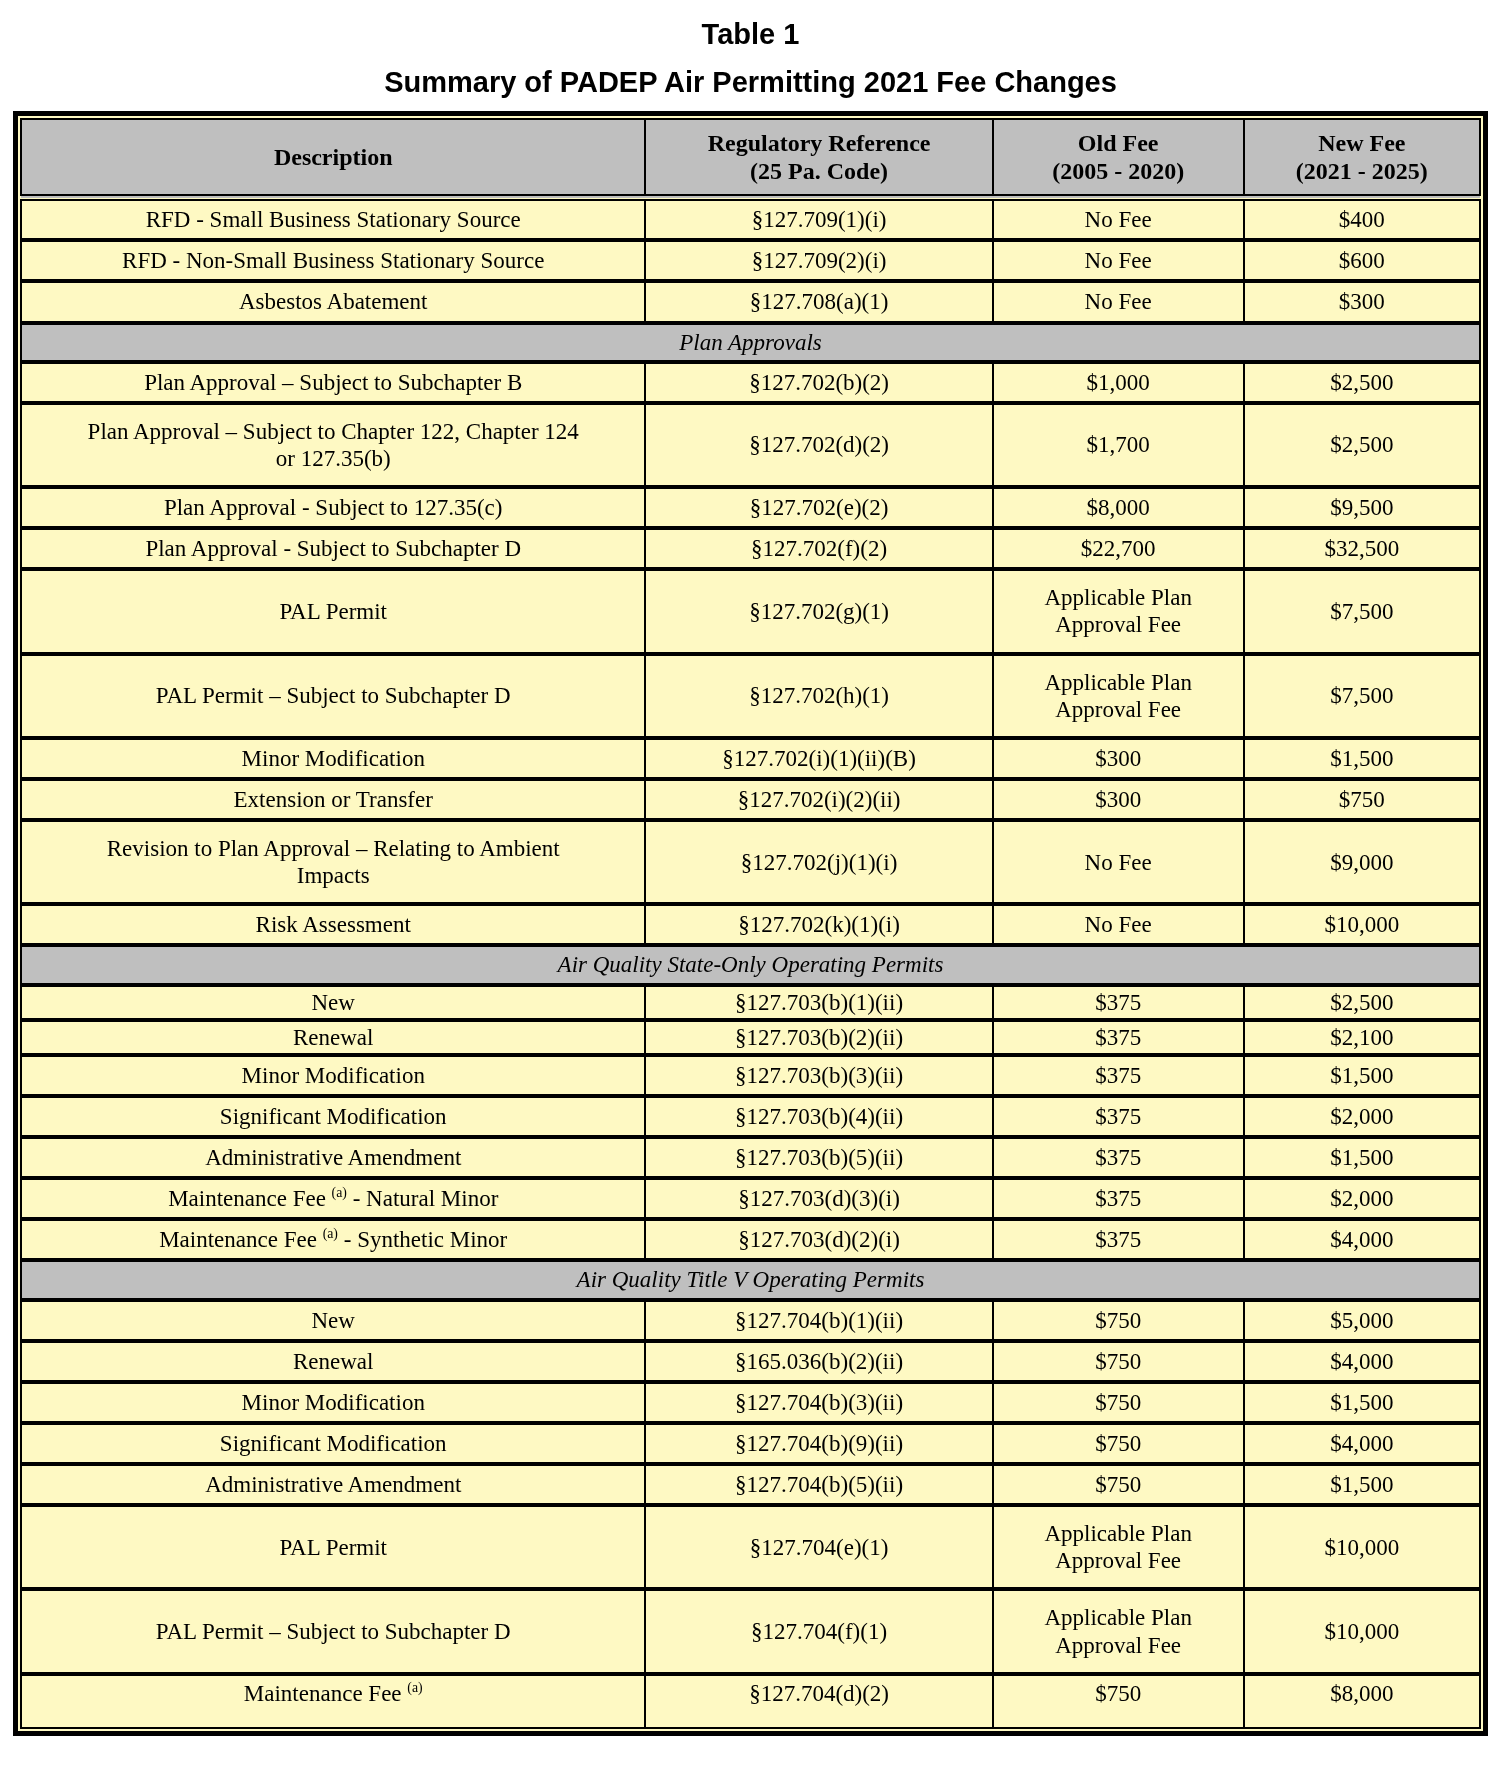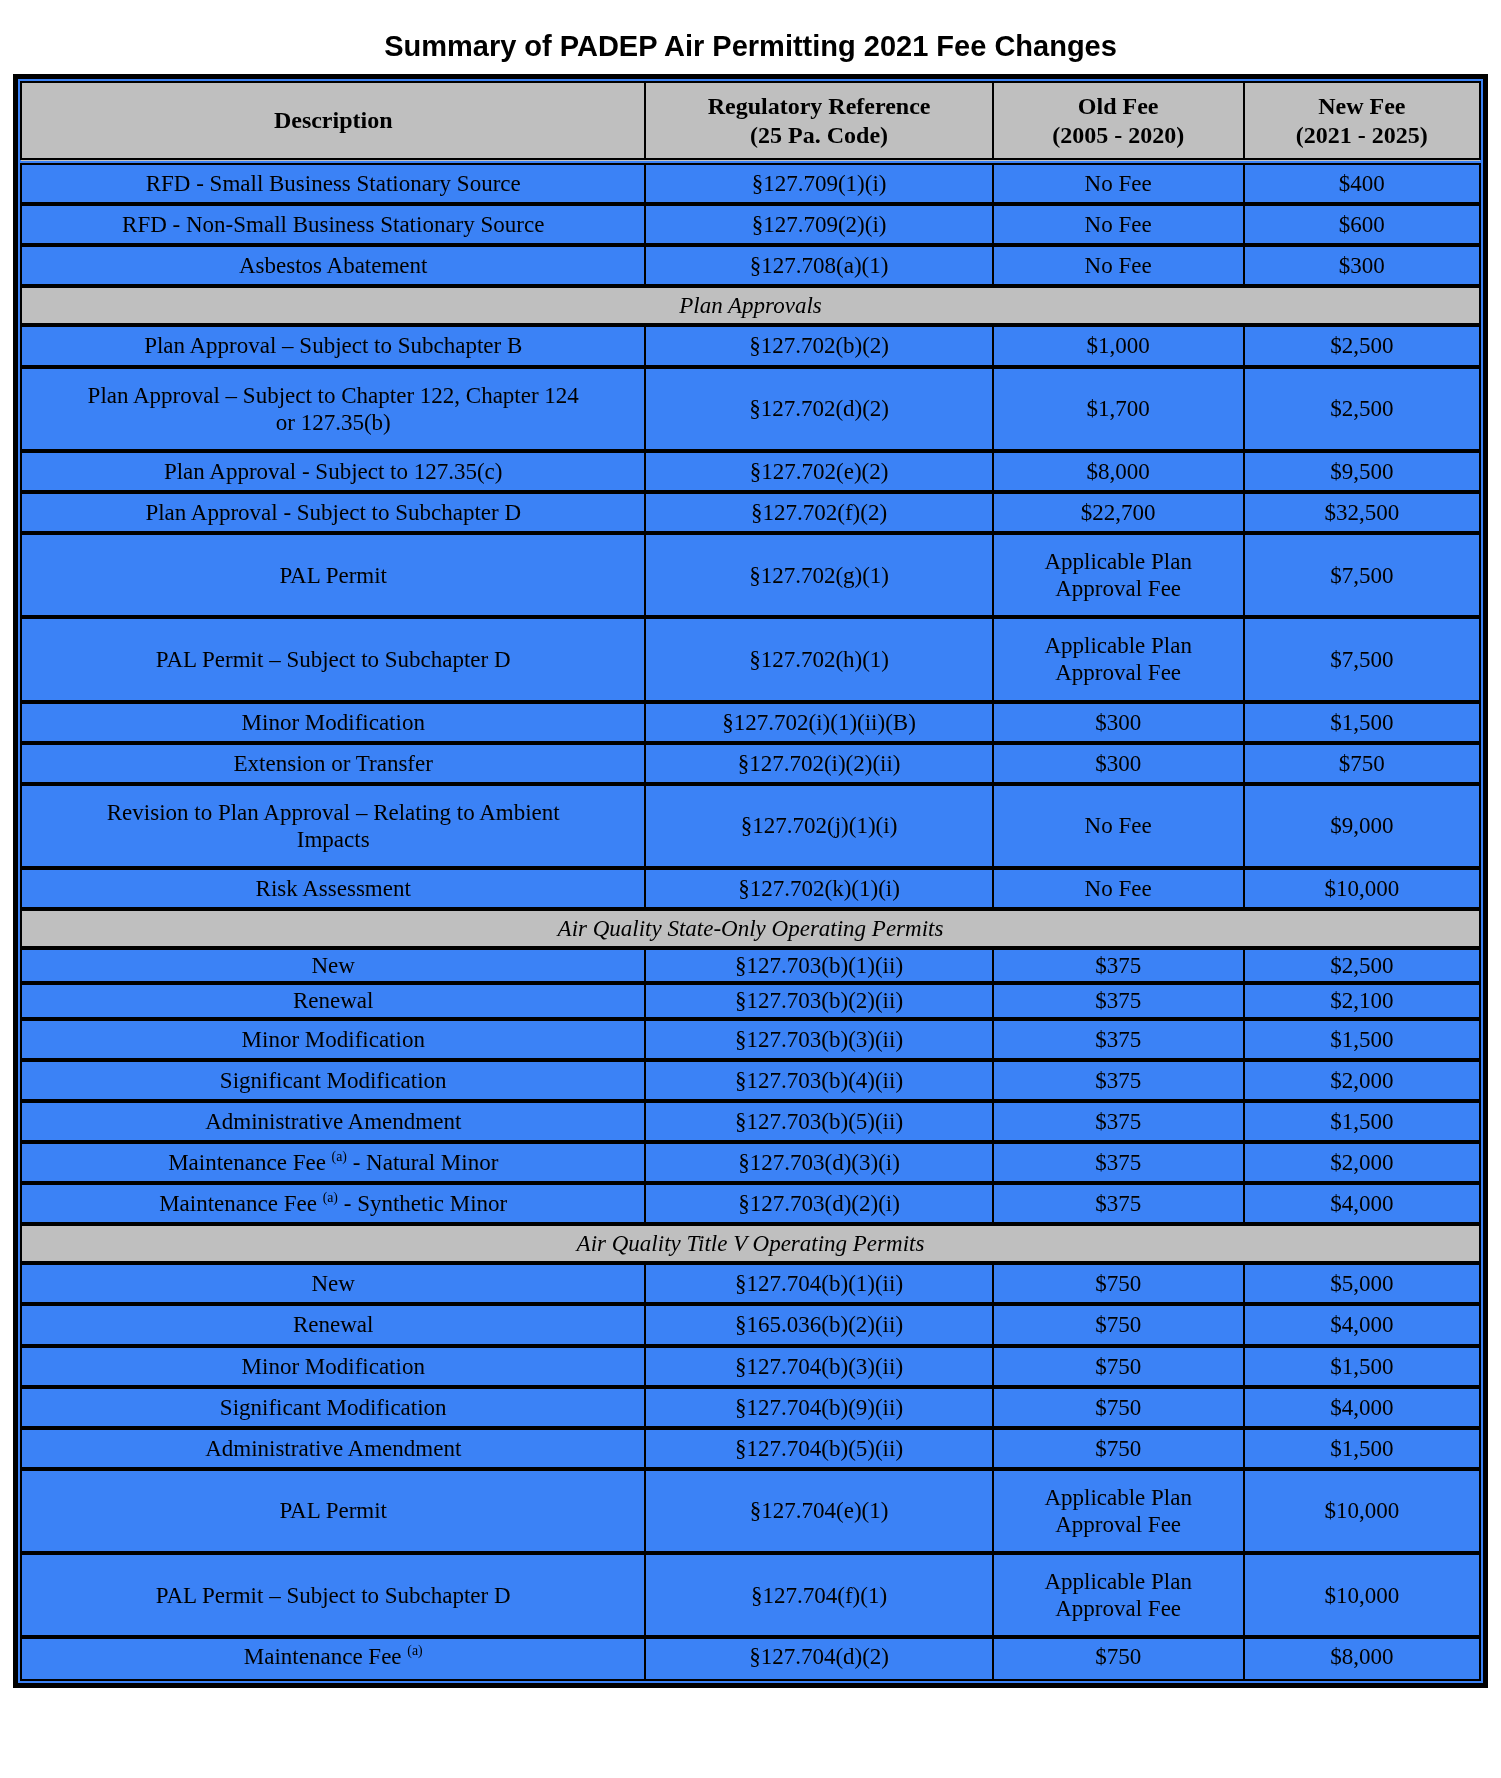--- a/index.html
+++ b/index.html
@@ -8,21 +8,21 @@
     font-family:"Liberation Serif", serif;
     box-sizing:border-box;
   }
   .page{padding:16px 13px 0 13px;box-sizing:border-box;}
   .title{
     text-align:center;font-family:"Liberation Sans", sans-serif;
     font-weight:bold;font-size:29px;line-height:1.25;
   }
   .title.second{margin-top:12px;margin-bottom:10px;}
   
-  .table-wrap{border:5px solid #000;padding:2px;background:#3b82f6;}
+  .table-wrap{border:5px solid #000;padding:2px;background:#fef9c3;}
   table.fee-table{
     width:100%;border-collapse:collapse;table-layout:fixed;
     border:2px solid #000;
   }
   col.c1{width:42.8%} col.c2{width:23.8%} col.c3{width:17.2%} col.c4{width:16.2%}
   th{
     background:#bfbfbf;font-weight:bold;font-size:24px;line-height:1.18;
     text-align:center;vertical-align:middle;padding:9px 4px;
     border-left:2px solid #000;border-bottom:7px double #000;
   }
@@ -30,31 +30,32 @@
   th .sub{display:block;font-weight:bold;}
   td{
     font-size:23px;line-height:1.18;text-align:center;vertical-align:middle;
     border-left:2px solid #000;border-top:4px solid #000;
     padding:5px 8px;white-space:pre-line;overflow:hidden;
   }
   td:first-child{border-left:none;}
   tbody tr:first-child td{border-top:none;}
   tr.row-tall td{padding-top:13px;padding-bottom:13px;}
   tr.row-compact td{padding-top:2px;padding-bottom:2px;}
-  tr.row-semi td{padding-top:4px;padding-bottom:8px;}
+  tr.row-semi td{padding-top:4px;padding-bottom:20px;}
   td.section-cell{
     background:#bfbfbf;font-style:italic;padding:4px 8px;
   }
   sup{font-size:0.6em;vertical-align:super;line-height:0;}
 </style>
 </head>
 <body>
 
 <div class="page">
 
+  <div class="title">Table 1</div>
   <div class="title second">Summary of PADEP Air Permitting 2021 Fee Changes</div>
 
   <div class="table-wrap">
     <table class="fee-table">
       <colgroup>
         <col class="c1">
           <col class="c2">
           <col class="c3">
           <col class="c4">
       </colgroup>

